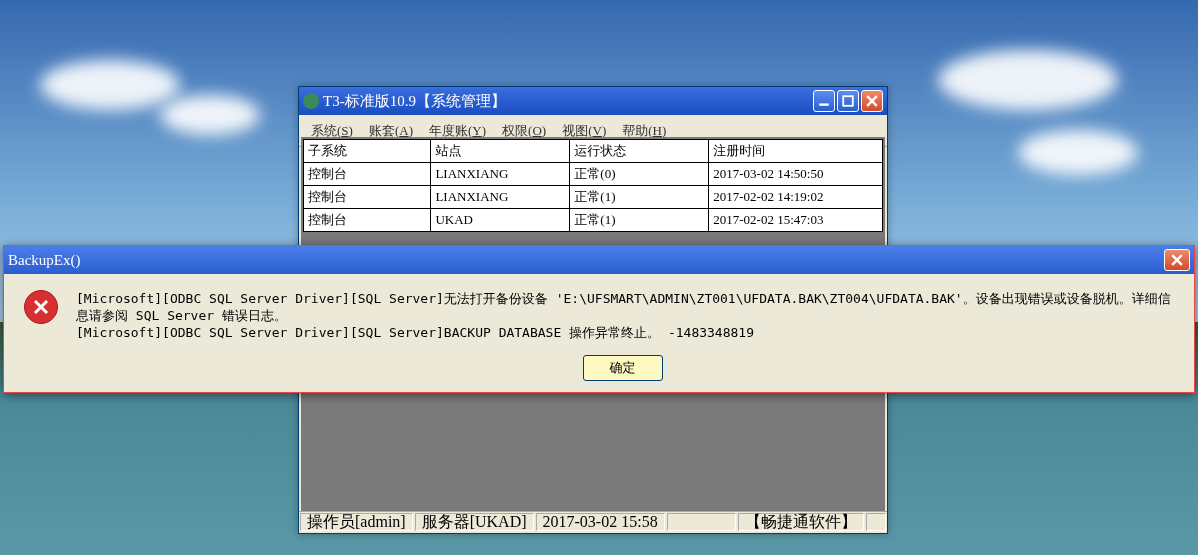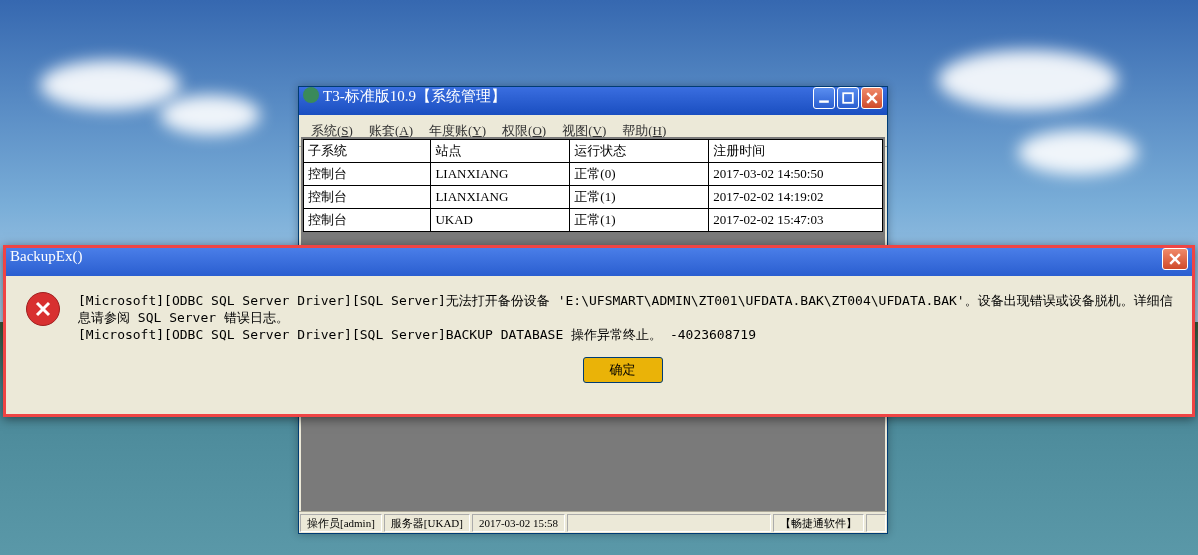--- a/index.html
+++ b/index.html
@@ -14,21 +14,21 @@
 .cloud { position: absolute; background: rgba(255,255,255,0.9); border-radius: 50%; filter: blur(8px); }
 .land { position: absolute; bottom: 0; left: 0; right: 0; height: 42%; background: linear-gradient(to bottom, #3a5a3a, #4a8898 30%, #5a98a8); }
 
 
 .win-main {
   position: absolute; left: 298px; top: 86px; width: 590px; height: 448px;
   background: #ece9d8; border: 1px solid #003c74;
   box-shadow: 0 0 8px rgba(0,0,0,0.3);
 }
 .titlebar {
-  height: 28px; display: flex; padding: 0 4px;
+  height: 28px; display: flex; align-items: center; padding: 0 4px;
   background: linear-gradient(to bottom, #3a6ee0, #2a5ed0 50%, #1a4ec0);
   color: #fff; font-size: 15px;
 }
 .titlebar .ticon { width: 16px; height: 16px; margin-right: 4px; background: #3a8a5a; border-radius: 50%; }
 .titlebar .title { flex: 1; }
 .win-btns { display: flex; gap: 2px; }
 .win-btn {
   width: 22px; height: 22px; border: 1px solid #fff; border-radius: 3px;
   display: flex; align-items: center; justify-content: center;
   background: linear-gradient(to bottom, #5a8ef0, #2a5ed0); cursor: pointer;
@@ -50,44 +50,44 @@
 }
 table.grid th { font-weight: normal; background: #fff; }
 
 .main-body { position: absolute; top: 50px; bottom: 22px; left: 2px; right: 2px; background: #7a7a7a; }
 .main-body .tbl-wrap { background: #7a7a7a; }
 .main-body table.grid { width: 100%; }
 
 .statusbar {
   position: absolute; bottom: 0; left: 0; right: 0; height: 22px;
   background: #ece9d8; border-top: 1px solid #aca899;
-  display: flex; align-items: flex-end; font-size: 11px;
+  display: flex; align-items: flex-start; font-size: 16px;
 }
 .status-cell { border: 1px inset #fff; padding: 1px 6px; margin: 1px; height: 18px; display: flex; align-items: center; }
 .status-cell.wide { flex: 1; }
 
 
 .dialog {
-  position: absolute; left: 3px; top: 245px; width: 1192px; height: 172px;
-  background: #ece9d8; border: 3px solid #ef4444;
+  position: absolute; left: 3px; top: 245px; width: 1192px; height: 148px;
+  background: #ece9d8; border: 1px solid #ef4444;
   box-shadow: 0 2px 10px rgba(0,0,0,0.5);
 }
 .dialog .titlebar { background: linear-gradient(to bottom, #4a7ee8, #2a5ed0); font-size: 15px; }
 .dialog-body { display: flex; padding: 16px 12px 8px 20px; }
 .err-icon {
   width: 34px; height: 34px; border-radius: 50%; background: #d83030;
   display: flex; align-items: center; justify-content: center; flex-shrink: 0;
   margin-right: 18px; border: 1px solid #a02020;
 }
 .err-icon svg { width: 20px; height: 20px; }
 .msg { font-family: "SimSun", monospace; font-size: 13px; line-height: 17px; white-space: pre-wrap; word-break: break-all; flex: 1; }
 .dialog-btns { text-align: center; padding: 6px 0 12px; }
 .btn {
   min-width: 80px; padding: 3px 20px; font-size: 13px;
-  background: #eab308; border: 1px solid #003c74; border-radius: 3px; cursor: pointer;
+  background: #fef9c3; border: 1px solid #003c74; border-radius: 3px; cursor: pointer;
   font-family: inherit;
   margin-left: 47px;
 }
 .dlg-close { width: 26px; height: 22px; }
 </style>
 </head>
 <body>
 
 <div class="sky">
   <div class="cloud" style="left:40px;top:60px;width:140px;height:50px"></div>
@@ -193,18 +193,18 @@
     </div>
   </div>
   <div class="dialog-body">
     <div class="err-icon">
       <svg viewBox="0 0 20 20">
           <line x1="4" y1="4" x2="16" y2="16" stroke="#fff" stroke-width="3"></line>
           <line x1="16" y1="4" x2="4" y2="16" stroke="#fff" stroke-width="3"></line>
         </svg>
     </div>
     <div class="msg"><span>[Microsoft][ODBC SQL Server Driver][SQL Server]无法打开备份设备 'E:\UFSMART\ADMIN\ZT001\UFDATA.BAK\ZT004\UFDATA.BAK'。设备出现错误或设备脱机。详细信息请参阅 SQL Server 错误日志。</span>
-<span>[Microsoft][ODBC SQL Server Driver][SQL Server]BACKUP DATABASE 操作异常终止。 -4023608719</span></div>
+<span>[Microsoft][ODBC SQL Server Driver][SQL Server]BACKUP DATABASE 操作异常终止。 -1483348819</span></div>
   </div>
   <div class="dialog-btns">
     <button class="btn">确定</button>
   </div>
 </div>
 
 </body></html>

